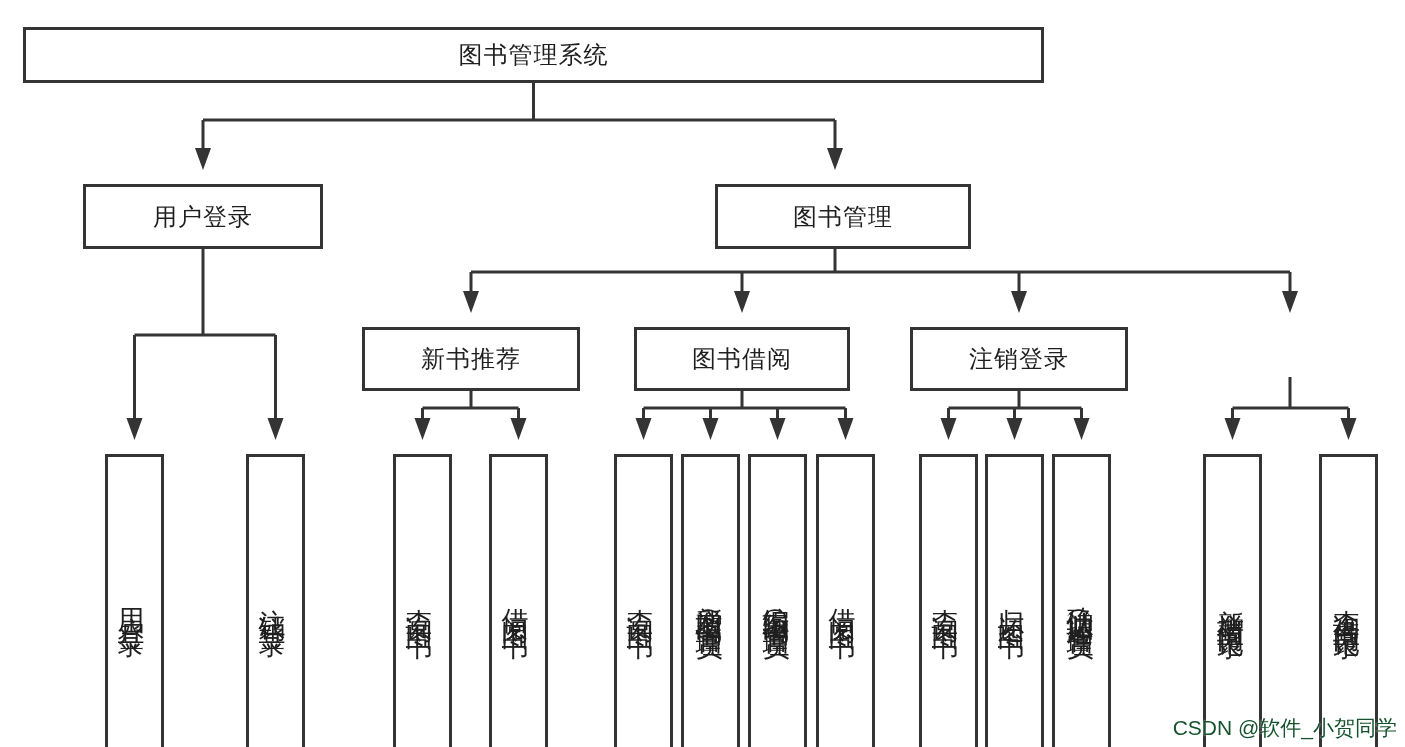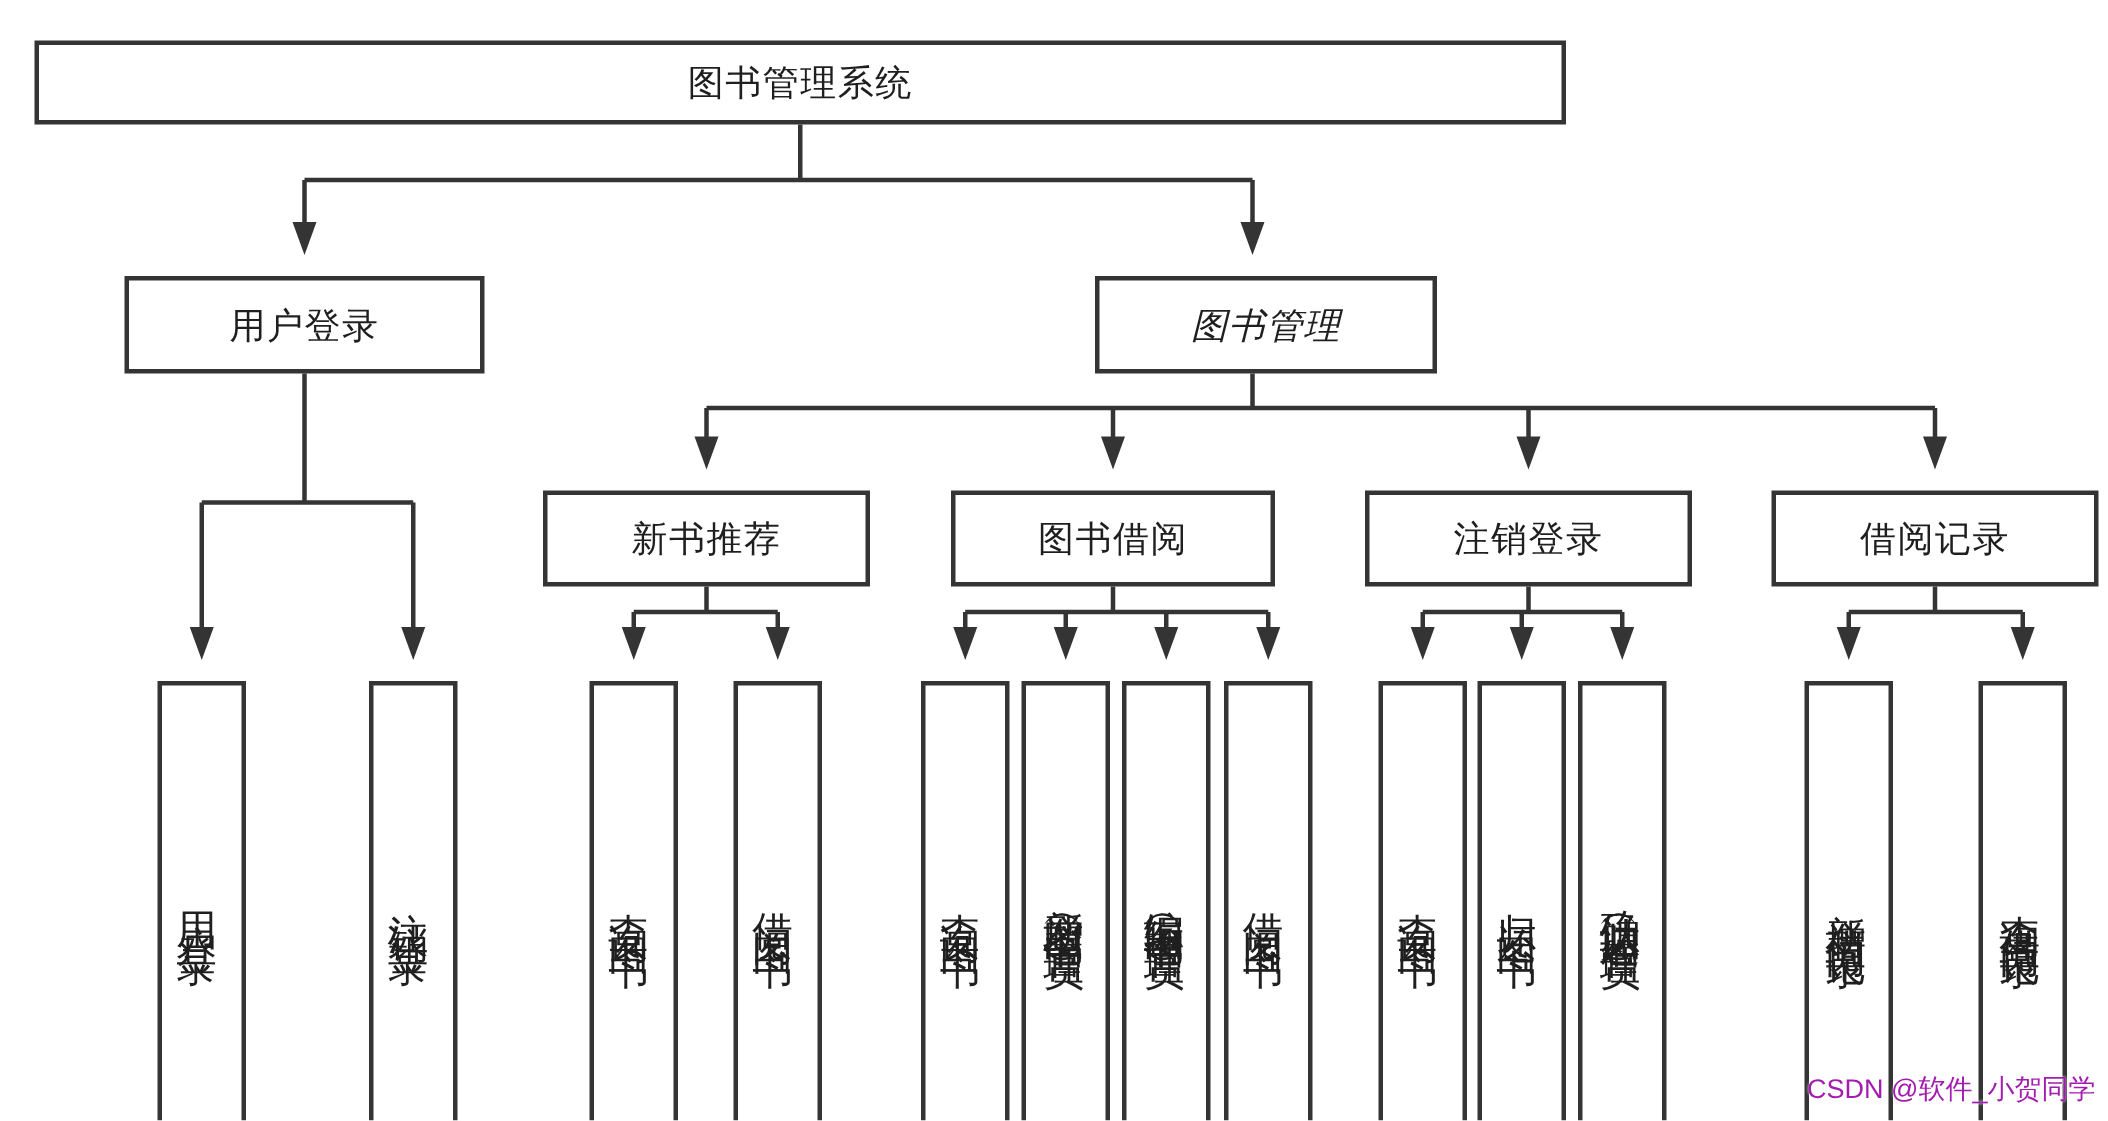--- a/index.html
+++ b/index.html
@@ -47,22 +47,22 @@
   }
   .sp8 .vtext { letter-spacing: 8px; margin-block-end: -8px; }
   .sp5 .vtext { letter-spacing: 5px; margin-block-end: -5px; }
   .sp4 .vtext { letter-spacing: 4px; margin-block-end: -4px; }
   #watermark {
     position: absolute;
     top: 714px;
     right: 8px;
     z-index: 3;
     font-family: "Liberation Sans", "DejaVu Sans", sans-serif;
-    font-size: 18px;
-    color: #a21caf;
+    font-size: 21px;
+    color: #14532d;
     text-shadow: 0 0 2px #ffffff;
     white-space: nowrap;
   }
   .stroke {
     stroke: #343434;
     stroke-width: 3;
     fill: none;
   }
   .arrowhead {
     fill: #343434;
@@ -143,36 +143,33 @@
     </g>
   </svg>
 
   <div class="box" style="left:23px; top:13px; width:1021px; height:56px;">
     <span>图书管理系统</span>
   </div>
 
   <div class="box" style="left:83px; top:170px; width:240px; height:65px;">
     <span>用户登录</span>
   </div>
-  <div class="box" style="left:730px; top:170px; width:228px; height:65px;font-style:italic;">
+  <div class="box" style="left:715px; top:170px; width:256px; height:65px;">
     <span>图书管理</span>
   </div>
 
   <div class="box" style="left:362px; top:313px; width:218px; height:64px;">
     <span>新书推荐</span>
   </div>
   <div class="box" style="left:634px; top:313px; width:216px; height:64px;">
     <span>图书借阅</span>
   </div>
   <div class="box" style="left:910px; top:313px; width:218px; height:64px;">
     <span>注销登录</span>
   </div>
-  <div class="box" style="left:1181px; top:313px; width:218px; height:64px;">
-    <span>借阅记录</span>
-  </div>
 
   <div class="box leaf sp8" style="left:105px; top:440px; width:59px; height:297px;">
     <span class="vtext">用户登录</span>
   </div>
   <div class="box leaf sp8" style="left:246px; top:440px; width:59px; height:297px;">
     <span class="vtext">注销登录</span>
   </div>
   <div class="box leaf sp8" style="left:393px; top:440px; width:59px; height:297px;">
     <span class="vtext">查询图书</span>
   </div>

